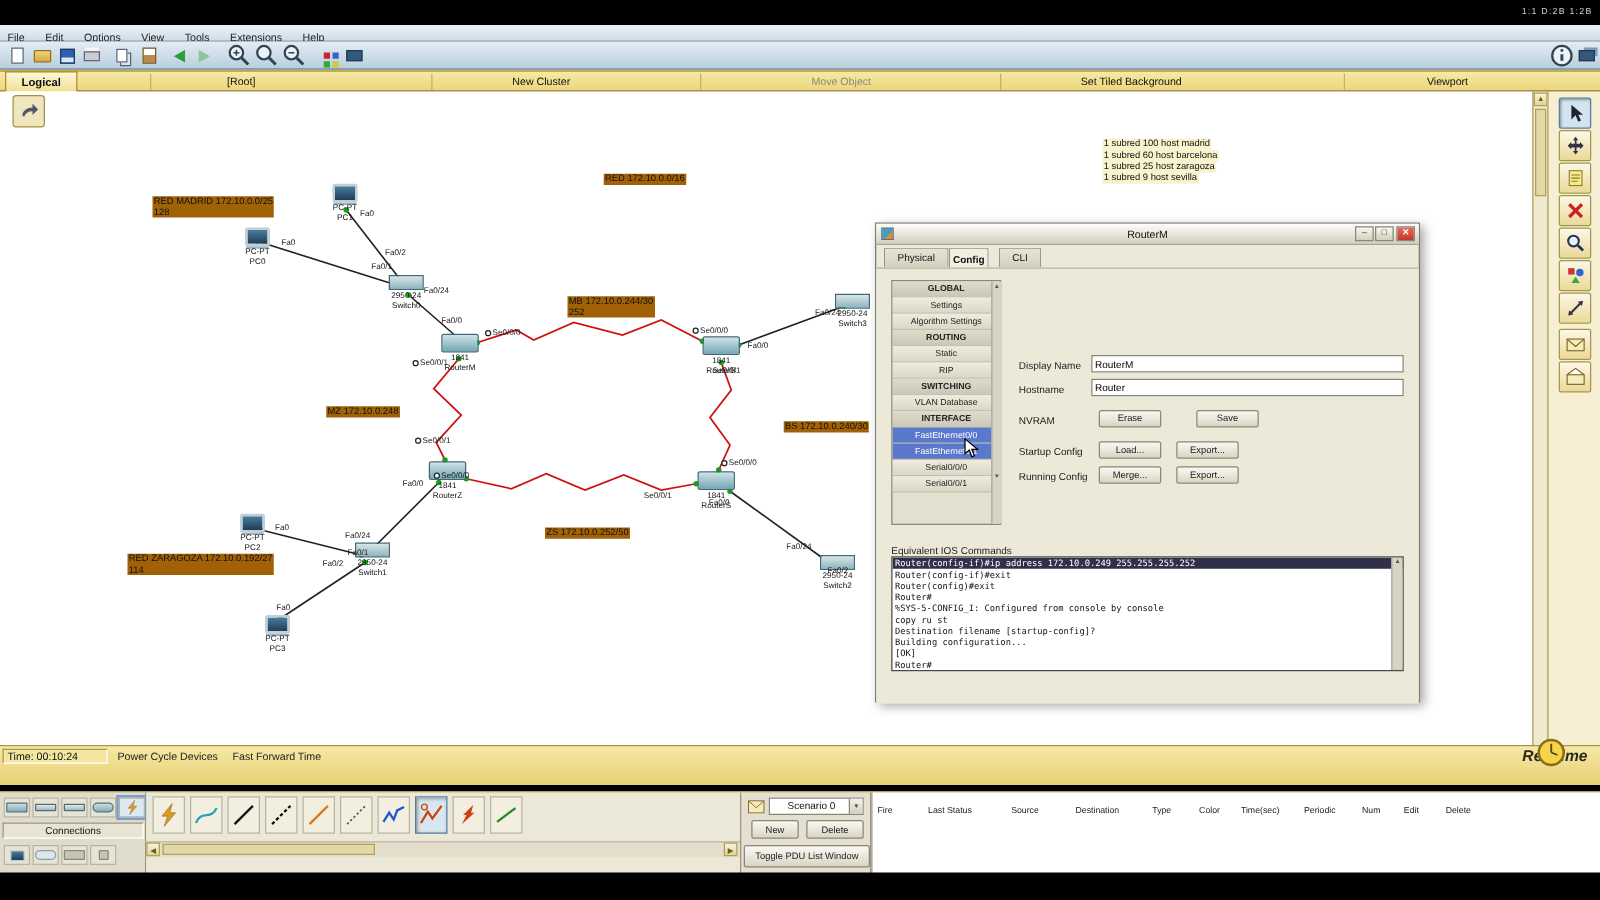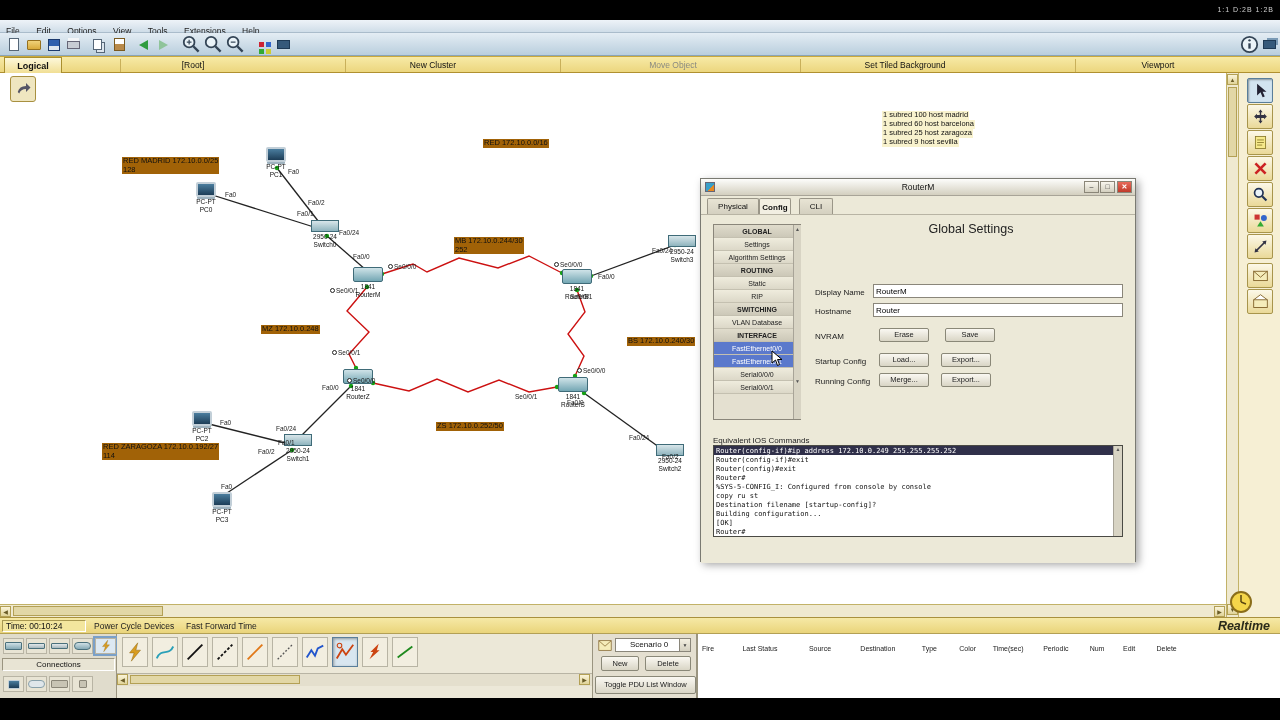--- a/index.html
+++ b/index.html
@@ -82,21 +82,21 @@
   .dlg-lab{position:absolute;font-size:8px;color:#222;white-space:nowrap}
   .dlg-input{position:absolute;height:14px;border:1px solid #8a867a;background:#fff;font-size:8px;font-family:"Liberation Sans",sans-serif;padding:0 2px}
   .btn{position:absolute;background:linear-gradient(#faf8f2,#d9d5c5);border:1px solid #8a8878;border-radius:2px;font-size:7.5px;text-align:center;line-height:12px;height:14px;color:#222}
   #ios-label{position:absolute;left:12px;top:221px;font-size:8px;color:#222}
   #terminal{position:absolute;left:12px;top:230px;width:410px;height:92px;background:#fff;border:1px solid #4a4a44;overflow:hidden}
   .tline{height:9px;font:7px "DejaVu Sans Mono",monospace;white-space:pre;padding:1px 2px 0;color:#111}
   .tline.sel{background:#30304a;color:#fff}
   #term-scroll{position:absolute;right:0;top:0;width:9px;height:90px;background:#d8d4c4;border-left:1px solid #a8a498;font-size:5px;color:#555;text-align:center}
 
   
-  #statusbar{left:0;top:617px;width:1280px;height:19px;background:linear-gradient(#f6e9a6,#e7d072);border-top:1px solid #a9913e}
+  #statusbar{left:0;top:596px;width:1280px;height:32px;background:linear-gradient(#f6e9a6,#e7d072);border-top:1px solid #a9913e}
   #time-box{position:absolute;left:2px;top:2px;width:84px;height:12px;border:1px solid #a89850;border-right-color:#fff;border-bottom-color:#fff;background:#f3e69e;font-size:8.5px;line-height:10px;padding-left:3px}
   .sb-txt{position:absolute;top:3px;font-size:8.5px;color:#222;white-space:nowrap}
   #mode-label{position:absolute;right:10px;top:1px;font-size:12.5px;font-weight:bold;font-style:italic;color:#2a2a1a}
   #rt-clock{position:absolute;left:1229px;top:590px;z-index:6}
 
   
   #bottom-panel{left:0;top:633px;width:1280px;height:65px;background:#ddd8c6;border-top:1px solid #b3a055}
   #cat-box{position:absolute;left:0;top:0;width:117px;height:65px;background:#e0dccc;border-right:1px solid #9a9480}
   .cat{position:absolute;width:21px;height:16px;display:flex;align-items:center;justify-content:center;background:#e8e4d4;border:1px solid #b8b4a4}
   .cat.sel{outline:2px solid #7aa0c8;background:#dce8f2}
@@ -645,30 +645,29 @@
         <div class="side-item selected">FastEthernet0/0</div>
 
         <div class="side-item selected">FastEthernet0/1</div>
 
         <div class="side-item">Serial0/0/0</div>
 
         <div class="side-item">Serial0/0/1</div>
       </div>
     <div id="side-scroll">▲<br><br><br><br><br><br><br><br><br><br><br><br><br><br><br><br><br><br><br>▼</div>
 
-    <div id="dlg-heading">Global Settings</div>
 
     <span class="dlg-lab" style="left:114px;top:73px">Display Name</span>
     <input class="dlg-input" style="left: 172px; top: 69px; width: 250px;" value="RouterM">
     <span class="dlg-lab" style="left:114px;top:92px">Hostname</span>
     <input class="dlg-input" style="left: 172px; top: 88px; width: 250px;" value="Router">
 
     <span class="dlg-lab" style="left:114px;top:117px">NVRAM</span>
     <div class="btn" style="left:178px;top:113px;width:50px">Erase</div>
-    <div class="btn" style="left:244px;top:113px;width:50px">Save</div>
+    <div class="btn" style="left:256px;top:113px;width:50px">Save</div>
 
     <span class="dlg-lab" style="left:114px;top:142px">Startup Config</span>
     <div class="btn" style="left:178px;top:138px;width:50px">Load...</div>
     <div class="btn" style="left:240px;top:138px;width:50px">Export...</div>
 
     <span class="dlg-lab" style="left:114px;top:162px">Running Config</span>
     <div class="btn" style="left:178px;top:158px;width:50px">Merge...</div>
     <div class="btn" style="left:240px;top:158px;width:50px">Export...</div>
 
     <div id="ios-label">Equivalent IOS Commands</div>

